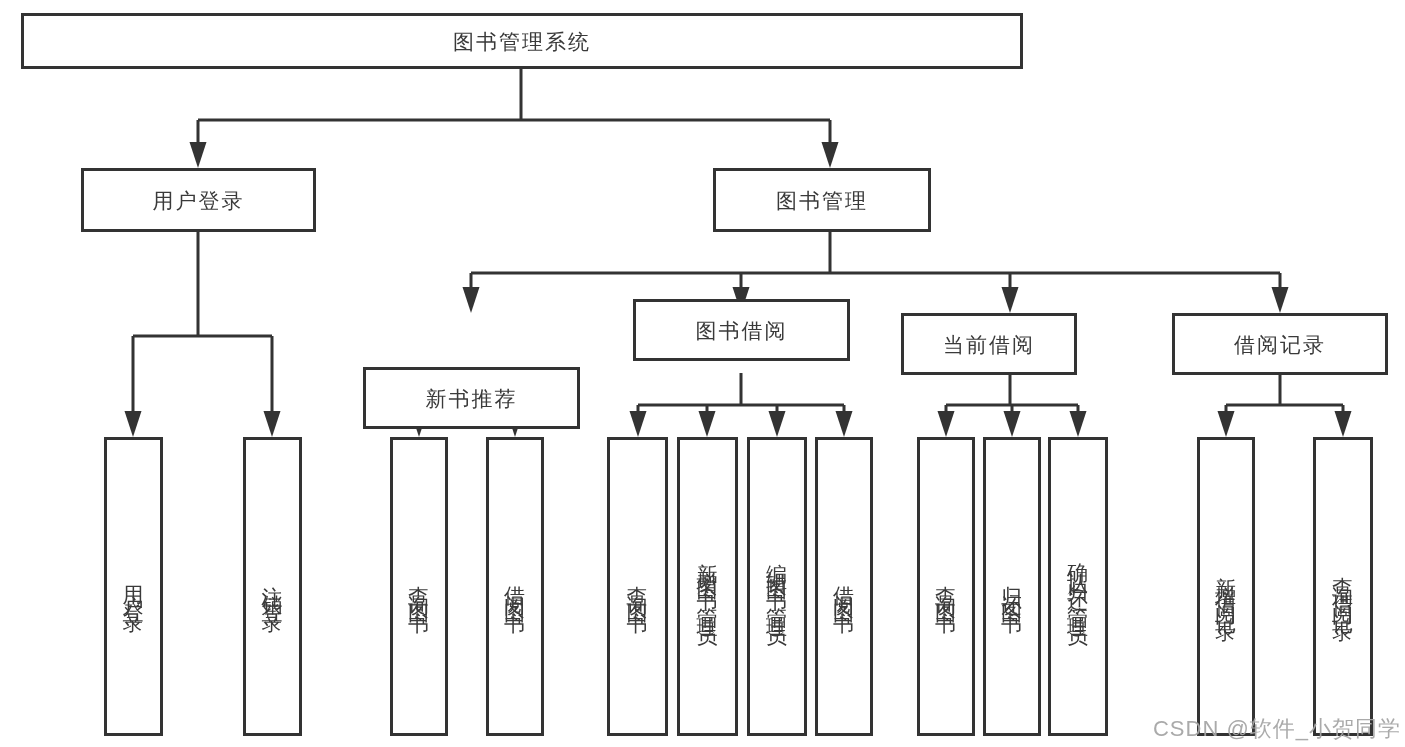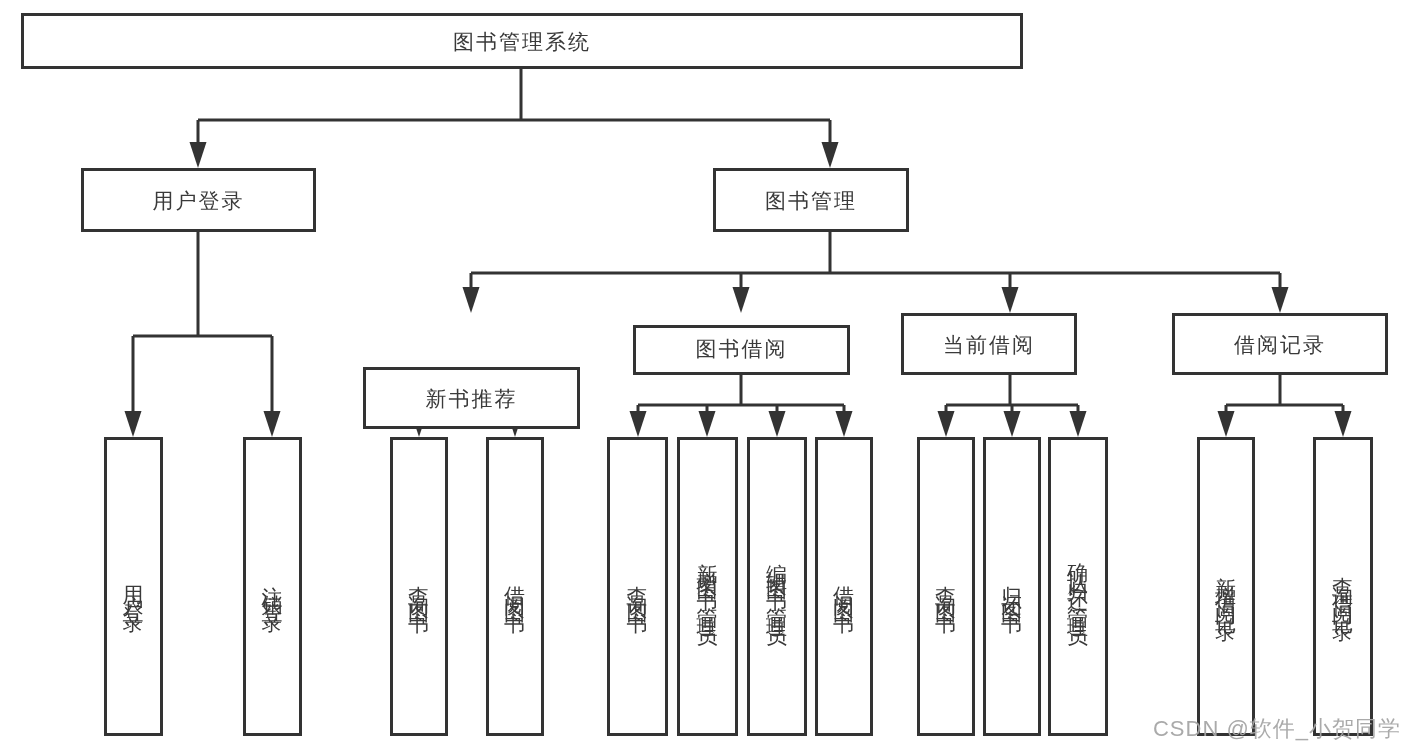--- a/index.html
+++ b/index.html
@@ -82,27 +82,27 @@
       <polygon points="1217.5,411 1234.5,411 1226,437" fill="#333333"></polygon>
       <polygon points="1334.5,411 1351.5,411 1343,437" fill="#333333"></polygon>
     </svg>
   <div id="nodes">
       <div class="node h" style="left: 21px; top: 13px; width: 1002px; height: 56px;">
         <span>图书管理系统</span>
       </div>
       <div class="node h" style="left: 81px; top: 168px; width: 235px; height: 64px;">
         <span>用户登录</span>
       </div>
-      <div class="node h" style="left: 713px; top: 168px; width: 196px; height: 64px;">
+      <div class="node h" style="left: 713px; top: 168px; width: 218px; height: 64px;">
         <span>图书管理</span>
       </div>
       <div class="node h" style="left: 363px; top: 327px; width: 217px; height: 62px; margin-top: 40px;">
         <span>新书推荐</span>
       </div>
-      <div class="node h" style="left: 633px; top: 325px; width: 217px; height: 50px; font-family: Liberation Mono, monospace;">
+      <div class="node h" style="left: 633px; top: 299px; width: 217px; height: 62px;">
         <span>图书借阅</span>
       </div>
       <div class="node h" style="left: 901px; top: 313px; width: 176px; height: 62px;">
         <span>当前借阅</span>
       </div>
       <div class="node h" style="left: 1172px; top: 313px; width: 216px; height: 62px;">
         <span>借阅记录</span>
       </div>
       <div class="node v" style="left: 104px; top: 437px; width: 59px; height: 299px;">
         <span>用户登录</span>

